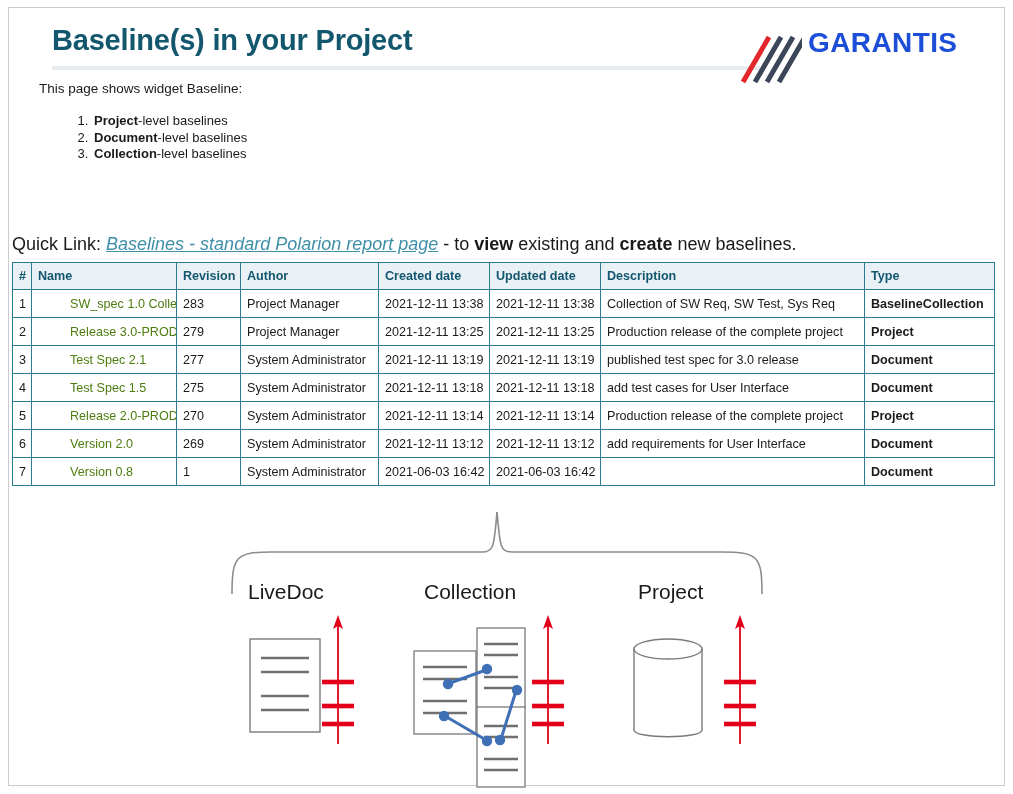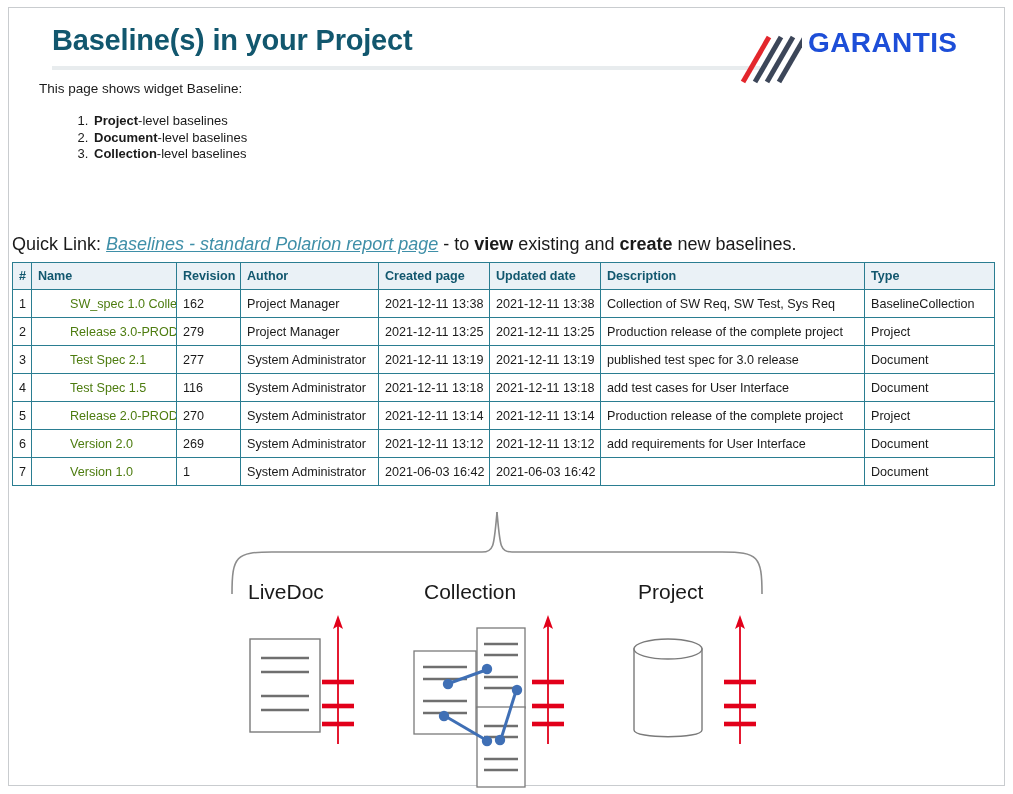--- a/index.html
+++ b/index.html
@@ -164,21 +164,21 @@
     color: #1a1a1a;
   }
   td.c-idx, th.c-idx { text-align: left; padding-left: 6px; }
   td.c-name a {
     color: #4d7c0f;
     text-decoration: none;
     margin-left: 32px;
   }
   td.c-type {
     color: #a9aeb2;
-    font-weight: normal;
+    font-weight: bold;
   }
   col.w-idx   { width: 19px; }
   col.w-name  { width: 145px; }
   col.w-rev   { width: 64px; }
   col.w-auth  { width: 138px; }
   col.w-cdate { width: 111px; }
   col.w-udate { width: 111px; }
   col.w-desc  { width: 264px; }
   col.w-type  { width: 130px; }
 
@@ -253,31 +253,31 @@
           <col class="w-udate">
           <col class="w-desc">
           <col class="w-type">
       </colgroup>
       <thead>
         <tr>
           <th class="c-idx">#</th>
           <th>Name</th>
           <th>Revision</th>
           <th>Author</th>
-          <th>Created page</th>
+          <th>Created date</th>
           <th>Updated date</th>
           <th>Description</th>
           <th>Type</th>
         </tr>
       </thead>
       <tbody>
         <tr>
           <td class="c-idx">1</td>
           <td class="c-name"><a href="#">SW_spec 1.0 Collection</a></td>
-          <td>162</td>
+          <td>283</td>
           <td>Project Manager</td>
           <td>2021-12-11 13:38</td>
           <td>2021-12-11 13:38</td>
           <td>Collection of SW Req, SW Test, Sys Req</td>
           <td class="c-type">BaselineCollection</td>
         </tr>
         <tr>
           <td class="c-idx">2</td>
           <td class="c-name"><a href="#">Release 3.0-PROD</a></td>
           <td>279</td>
@@ -293,21 +293,21 @@
           <td>277</td>
           <td>System Administrator</td>
           <td>2021-12-11 13:19</td>
           <td>2021-12-11 13:19</td>
           <td>published test spec for 3.0 release</td>
           <td class="c-type">Document</td>
         </tr>
         <tr>
           <td class="c-idx">4</td>
           <td class="c-name"><a href="#">Test Spec 1.5</a></td>
-          <td>116</td>
+          <td>275</td>
           <td>System Administrator</td>
           <td>2021-12-11 13:18</td>
           <td>2021-12-11 13:18</td>
           <td>add test cases for User Interface</td>
           <td class="c-type">Document</td>
         </tr>
         <tr>
           <td class="c-idx">5</td>
           <td class="c-name"><a href="#">Release 2.0-PROD</a></td>
           <td>270</td>
@@ -322,21 +322,21 @@
           <td class="c-name"><a href="#">Version 2.0</a></td>
           <td>269</td>
           <td>System Administrator</td>
           <td>2021-12-11 13:12</td>
           <td>2021-12-11 13:12</td>
           <td>add requirements for User Interface</td>
           <td class="c-type">Document</td>
         </tr>
         <tr>
           <td class="c-idx">7</td>
-          <td class="c-name"><a href="#">Version 1.0</a></td>
+          <td class="c-name"><a href="#">Version 0.8</a></td>
           <td>1</td>
           <td>System Administrator</td>
           <td>2021-06-03 16:42</td>
           <td>2021-06-03 16:42</td>
           <td></td>
           <td class="c-type">Document</td>
         </tr>
       </tbody>
     </table>
   </div>

